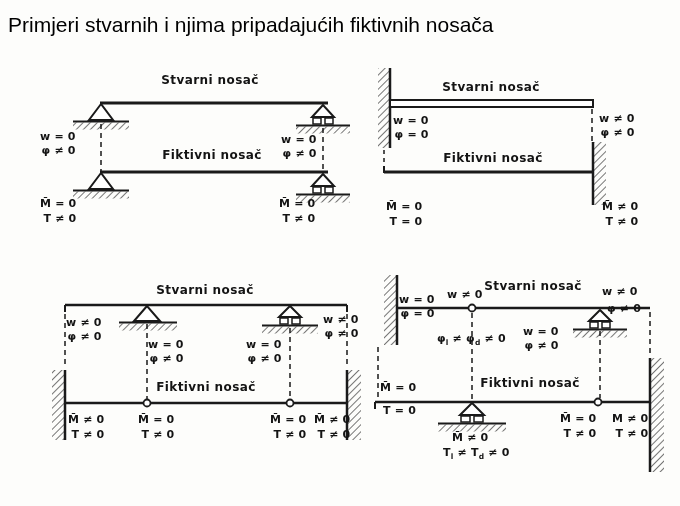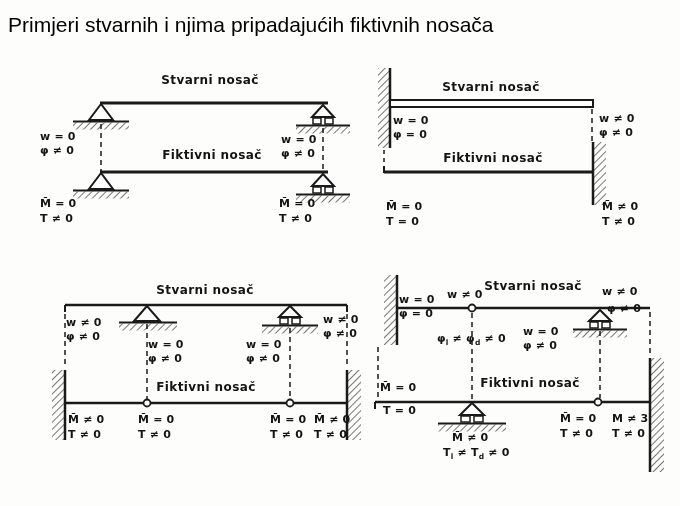--- a/index.html
+++ b/index.html
@@ -17,21 +17,21 @@
     margin-top:8px;
   }
   .sec {
     position:absolute; width:130px; text-align:center;
     font-size:12px; font-weight:bold; color:#141414;
     letter-spacing:0.4px; white-space:nowrap;
   }
   .lbl {
     position:absolute;
     font-size:11px; font-weight:bold; color:#141414;
-    line-height:14px; white-space:nowrap; letter-spacing:0.2px;
+    line-height:14px; white-space:nowrap; letter-spacing:0.2px;text-align:right;
   }
   .lbl.gap15 { line-height:15px; }
   .lbl sub { font-size:7.5px; }
 </style>
 </head>
 <body>
 
 <div class="canvas">
 
   <svg class="art" width="680" height="506" viewBox="0 0 680 506">
@@ -247,17 +247,17 @@
   <div class="lbl" style="left:607px;top:302px">φ ≠ 0</div>
   <div class="lbl" style="left:380px;top:381px">M̄ = 0</div>
   <div class="lbl" style="left:383px;top:404px">T = 0</div>
   <div class="lbl" style="left:452px;top:431px">M̄ ≠ 0</div>
   <div class="lbl" style="left:443px;top:446px"><span>T</span><sub>l</sub><span> ≠ T</span><sub>d</sub><span> ≠ 0</span></div>
   <div class="lbl gap15" style="left:560px;top:411px">
     <div>M̄ = 0</div>
     <div>T ≠ 0</div>
   </div>
   <div class="lbl gap15" style="left:612px;top:411px">
-    <div>M ≠ 3</div>
+    <div>M ≠ 0</div>
     <div>T ≠ 0</div>
   </div>
 
 </div>
 
 </body></html>

